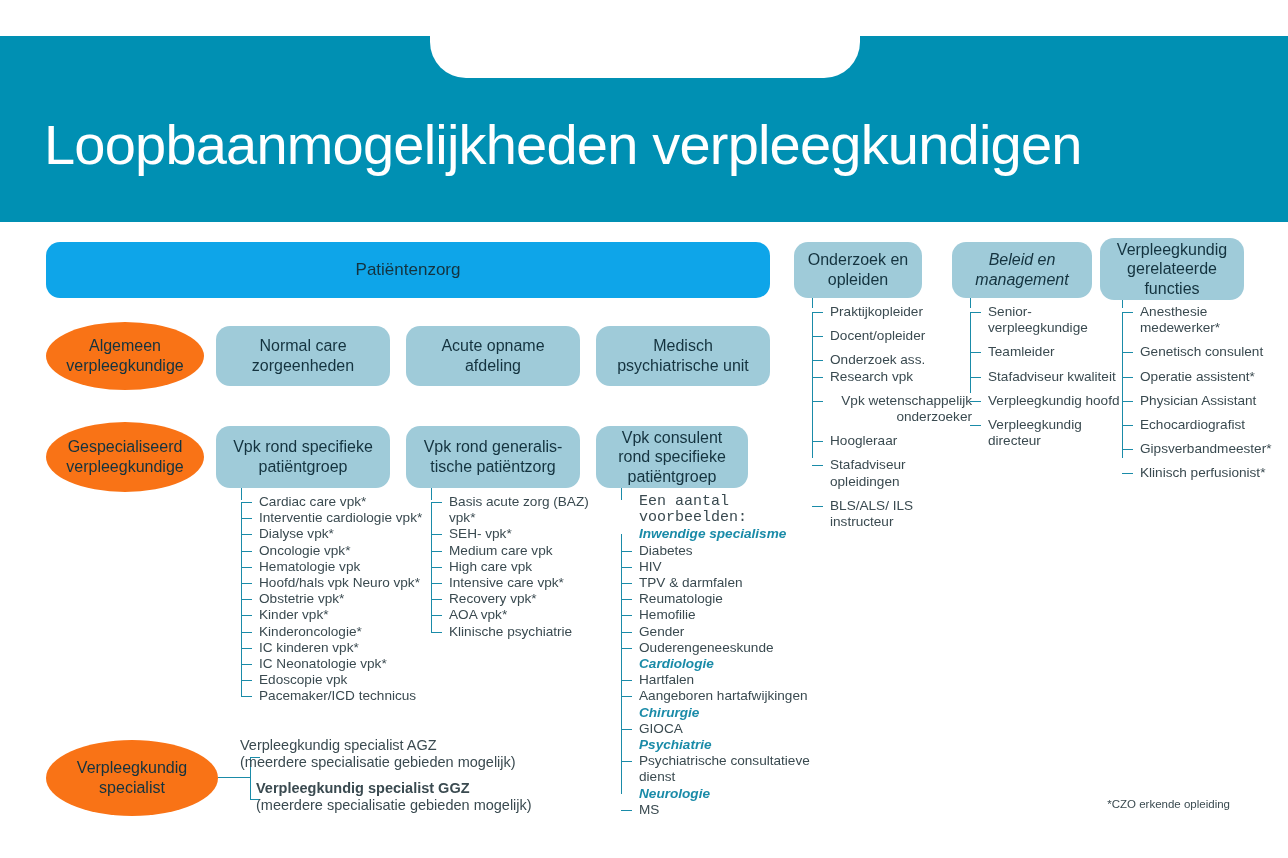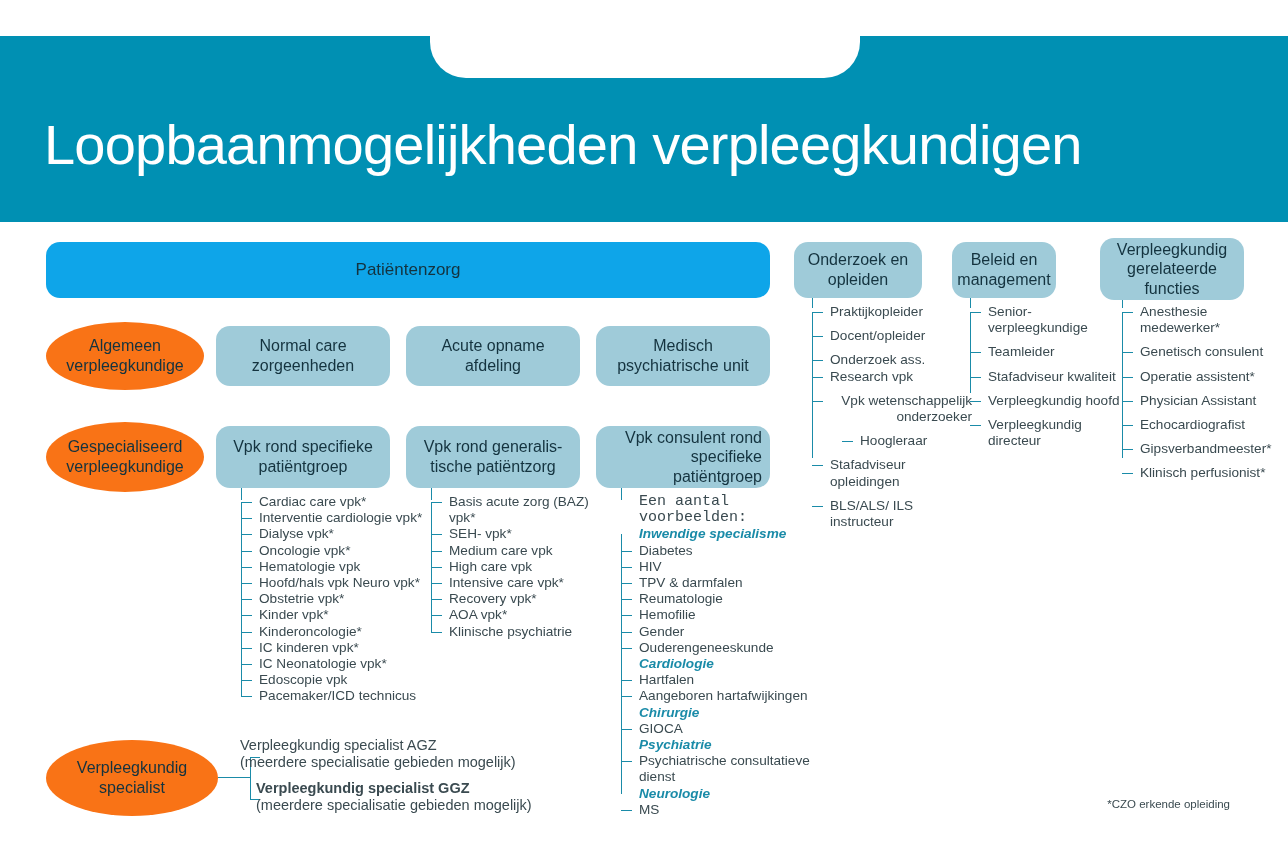--- a/index.html
+++ b/index.html
@@ -141,21 +141,21 @@
 afdeling</div>
   <div class="pill light" style="left:596px; top:326px; width:174px; height:60px;">Medisch
 psychiatrische unit</div>
 
   <div class="ellipse" style="left:46px; top:422px; width:158px; height:70px;">Gespecialiseerd
 verpleegkundige</div>
   <div class="pill light" style="left:216px; top:426px; width:174px; height:62px;">Vpk rond specifieke
 patiëntgroep</div>
   <div class="pill light" style="left:406px; top:426px; width:174px; height:62px;">Vpk rond generalis-
 tische patiëntzorg</div>
-  <div class="pill light" style="left:596px; top:426px; width:174px; height:62px;text-align:right;">Vpk consulent rond
+  <div class="pill light" style="left:596px; top:426px; width:152px; height:62px;">Vpk consulent rond
 specifieke patiëntgroep</div>
 
   <div class="stub" style="left:241px; top:488px; height:12px;"></div>
   <div class="stub" style="left:431px; top:488px; height:12px;"></div>
   <div class="stub" style="left:621px; top:488px; height:12px;"></div>
 
   <div class="listcol" id="col-specifieke" style="left:241px; top:494px; width:190px;">
       <div class="litem">Cardiac care vpk*<span class="tick"></span></div>
       <div class="litem">Interventie cardiologie vpk*<span class="tick"></span></div>
       <div class="litem">Dialyse vpk*<span class="tick"></span></div>
@@ -210,28 +210,28 @@
   <div class="pill light" style="left:794px; top:242px; width:128px; height:56px;">Onderzoek en
 opleiden</div>
   <div class="stub" style="left:812px; top:298px; height:10px;"></div>
   <div class="listcol" id="col-onderzoek" style="left:812px; top:304px; width:160px;">
       <div class="litem" style="margin-bottom: 8px;">Praktijkopleider<span class="tick"></span></div>
       <div class="litem" style="margin-bottom: 8px;">Docent/opleider<span class="tick"></span></div>
       <div class="litem" style="margin-bottom: 0;">Onderzoek ass.<span class="tick"></span></div>
       <div class="litem" style="margin-bottom: 8px;">Research vpk<span class="tick"></span></div>
       <div class="litem" style="margin-bottom: 8px; text-align: right;">Vpk wetenschappelijk
 onderzoeker<span class="tick"></span></div>
-      <div class="litem" style="margin-bottom: 8px; margin-left: 30px;">Hoogleraar<span class="tick"></span></div>
+      <div class="litem" style="margin-bottom: 8px;">Hoogleraar<span class="tick"></span></div>
       <div class="litem" style="margin-bottom: 8px;">Stafadviseur
 opleidingen<span class="tick"></span></div>
       <div class="litem" style="margin-bottom: 8px;">BLS/ALS/ ILS instructeur<span class="tick"></span></div>
       <div class="spine" style="left: 0px; top: 8px; height: 146px;"></div>
     </div>
 
-  <div class="pill light" style="left:952px; top:242px; width:104px; height:56px;">Beleid en
+  <div class="pill light" style="left:952px; top:242px; width:140px; height:56px;font-style:italic;">Beleid en
 management</div>
   <div class="stub" style="left:970px; top:298px; height:10px;"></div>
   <div class="listcol" id="col-beleid" style="left:970px; top:304px; width:150px;">
       <div class="litem" style="margin-bottom: 8px;">Senior-
 verpleegkundige<span class="tick"></span></div>
       <div class="litem" style="margin-bottom: 8px;">Teamleider<span class="tick"></span></div>
       <div class="litem" style="margin-bottom: 8px;">Stafadviseur kwaliteit<span class="tick"></span></div>
       <div class="litem" style="margin-bottom: 8px;">Verpleegkundig hoofd<span class="tick"></span></div>
       <div class="litem" style="margin-bottom: 8px;">Verpleegkundig
 directeur<span class="tick"></span></div>

